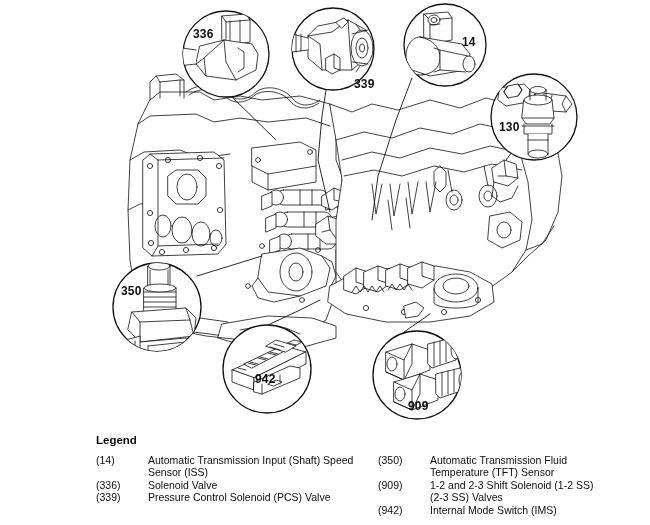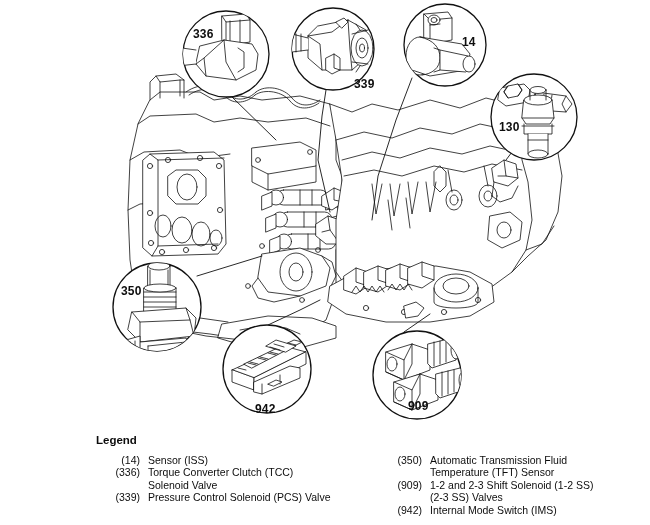--- a/index.html
+++ b/index.html
@@ -71,21 +71,21 @@
   }
   #legend-col-left  { left: 96px;  width: 282px; }
   #legend-col-right { left: 378px; width: 272px; }
   .legend-row {
     display: flex;
     align-items: flex-start;
     margin-bottom: 0px;
   }
   .legend-ref {
     flex: 0 0 44px;
-    text-align: right;
+    text-align: left;
     padding-right: 8px;
     font-size: 10.5px;
     line-height: 12.4px;
     color: #0d0d0d;
     white-space: nowrap;
   }
   .legend-desc {
     flex: 1 1 auto;
     font-size: 10.5px;
     line-height: 12.4px;
@@ -471,38 +471,38 @@
           </g>
         </g>
       </g>
     </svg>
 
     <div class="callout-label" style="left:193px; top:28px;">336</div>
     <div class="callout-label" style="left:322px; top:78px;margin-left:32px;">339</div>
     <div class="callout-label" style="left:462px; top:36px;">14</div>
     <div class="callout-label" style="left:499px; top:121px;">130</div>
     <div class="callout-label" style="left:121px; top:285px;">350</div>
-    <div class="callout-label" style="left:255px; top:403px;">942</div>
+    <div class="callout-label" style="left:255px; top:373px;">942</div>
     <div class="callout-label" style="left:408px; top:400px;">909</div>
   </div>
 
   <div id="legend">
     <div id="legend-title">Legend</div>
 
     <div class="legend-col" id="legend-col-left">
       <div class="legend-row">
         <div class="legend-ref">(14)</div>
         <div class="legend-desc">
+          <span>Automatic Transmission Input (Shaft) Speed</span>
           <span class="l2">Sensor (ISS)</span>
         </div>
       </div>
       <div class="legend-row">
         <div class="legend-ref">(336)</div>
         <div class="legend-desc">
-          <span>Torque Converter Clutch (TCC)</span>
           <span class="l2">Solenoid Valve</span>
         </div>
       </div>
       <div class="legend-row">
         <div class="legend-ref">(339)</div>
         <div class="legend-desc">
           <span>Pressure Control Solenoid (PCS) Valve</span>
         </div>
       </div>
     </div>

